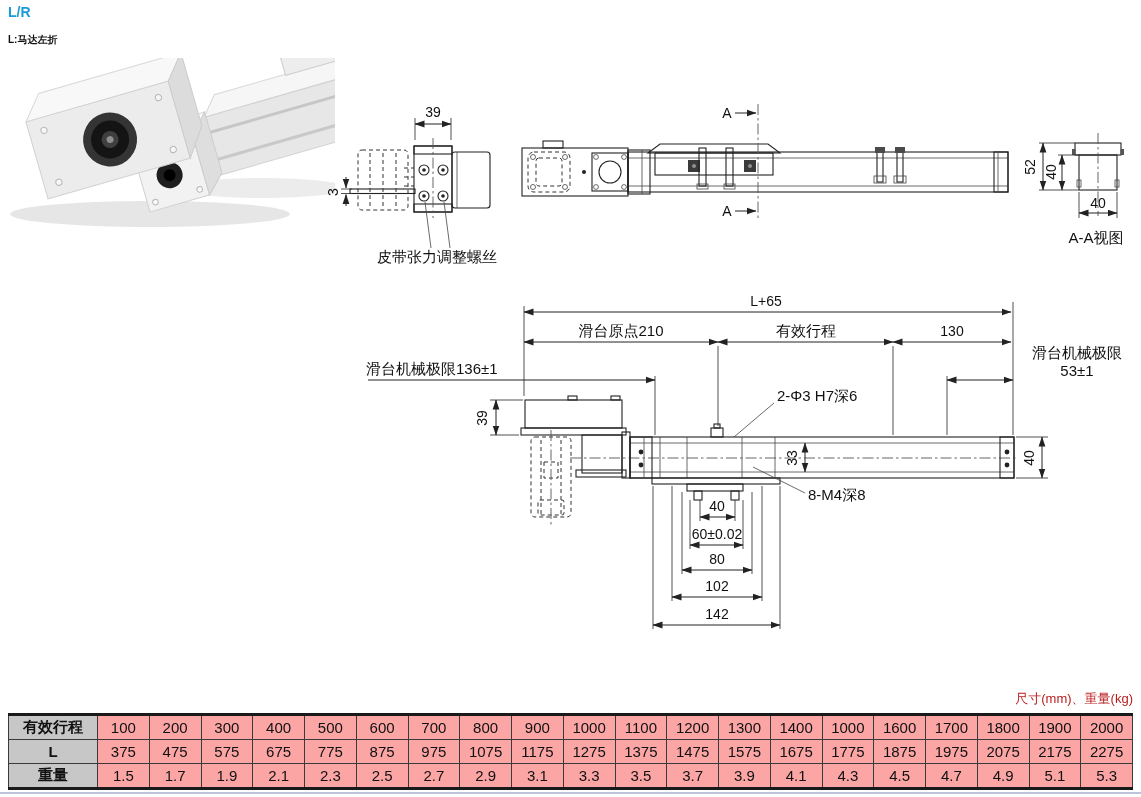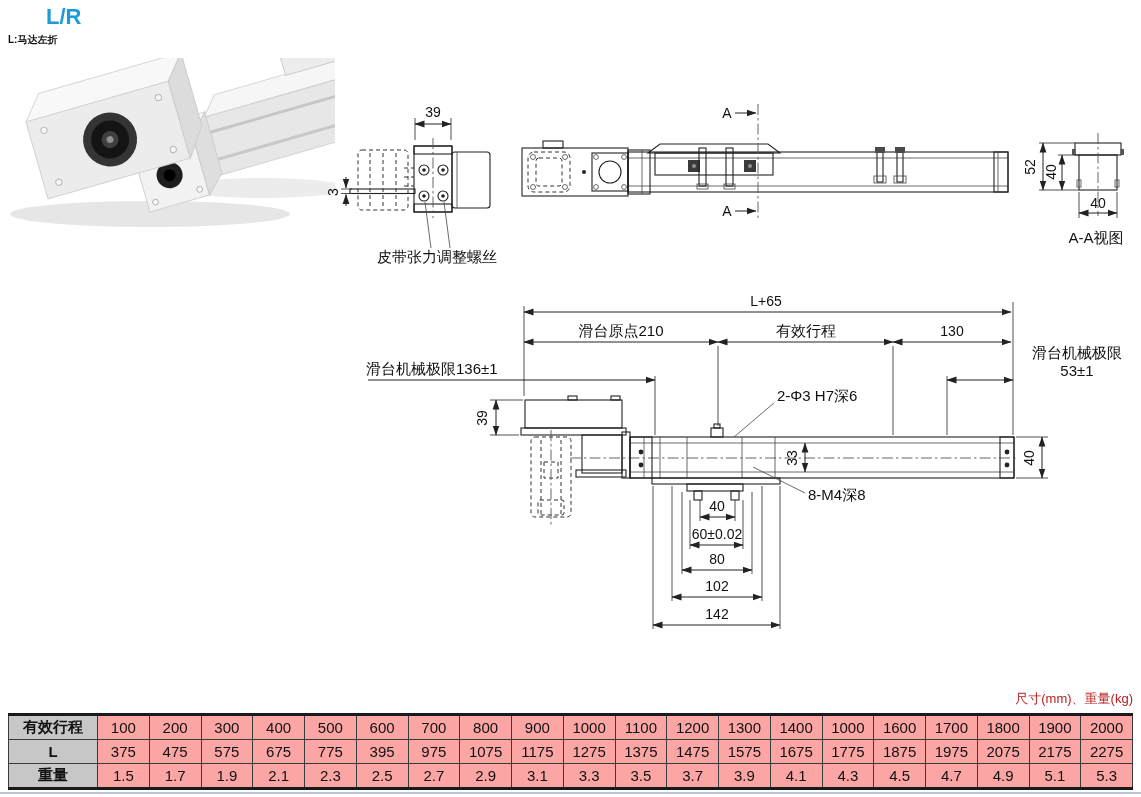--- a/index.html
+++ b/index.html
@@ -1,18 +1,18 @@
 <!DOCTYPE html>
 <html><head>
 <meta charset="utf-8">
 <style>
   html,body{margin:0;padding:0;background:#fff;}
   .page{position:relative;width:1141px;height:797px;background:#fff;overflow:hidden;
         font-family:"Liberation Sans","DejaVu Sans",sans-serif;color:#111;}
-  .hdr-title{position:absolute;left:8px;top:4px;font-size:22px;font-weight:bold;color:#1a9cd8;margin-left:38px;}
+  .hdr-title{position:absolute;left:8px;top:4px;font-size:14px;font-weight:bold;color:#1a9cd8;}
   .hdr-sub{position:absolute;left:8px;top:33px;font-size:10px;font-weight:bold;color:#111;}
   svg.art{position:absolute;left:0;top:0;}
   svg .ln{fill:none;stroke:#222;stroke-width:1.1;}
   svg .thin{fill:none;stroke:#444;stroke-width:0.8;}
   svg .dash{fill:none;stroke:#333;stroke-width:1;stroke-dasharray:4 3;}
   svg .cline{fill:none;stroke:#555;stroke-width:0.9;stroke-dasharray:11 3 2.5 3;}
   svg .dim{fill:none;stroke:#222;stroke-width:1;}
   svg .ext{fill:none;stroke:#333;stroke-width:0.85;}
   svg text{font-family:"Liberation Sans","DejaVu Sans",sans-serif;fill:#111;}
   svg .dnum{font-size:14px;}
@@ -367,21 +367,21 @@
           <td>1900</td>
           <td>2000</td>
         </tr>
         <tr>
           <th>L</th>
           <td>375</td>
           <td>475</td>
           <td>575</td>
           <td>675</td>
           <td>775</td>
-          <td>395</td>
+          <td>875</td>
           <td>975</td>
           <td>1075</td>
           <td>1175</td>
           <td>1275</td>
           <td>1375</td>
           <td>1475</td>
           <td>1575</td>
           <td>1675</td>
           <td>1775</td>
           <td>1875</td>

